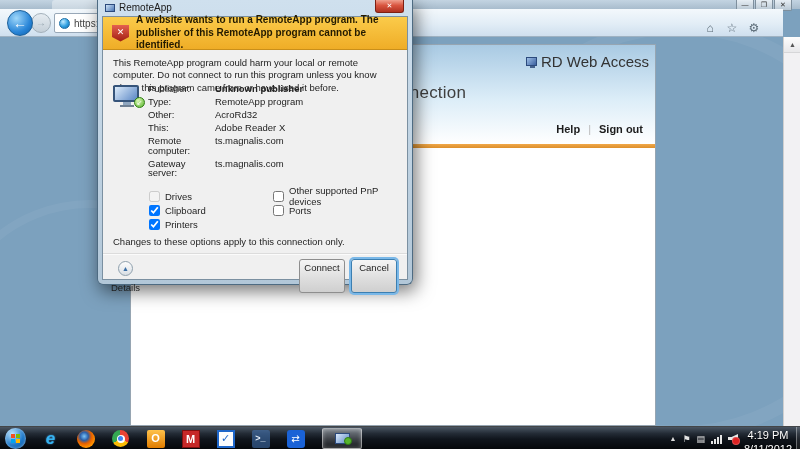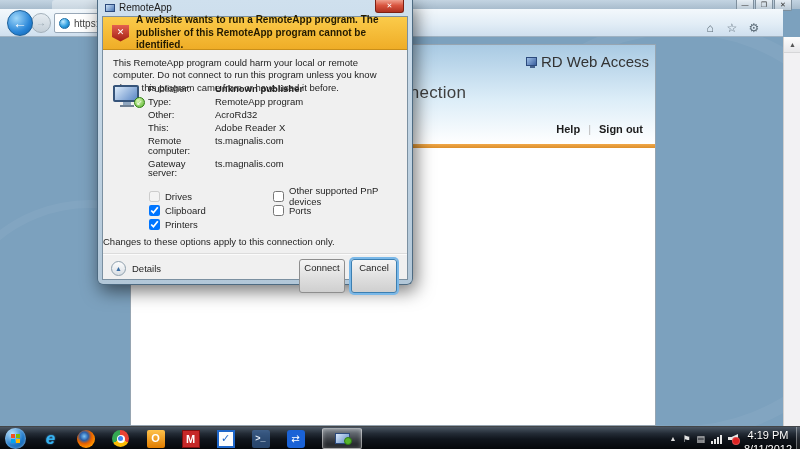--- a/index.html
+++ b/index.html
@@ -96,24 +96,24 @@
   .fields { position:absolute; left:45px; top:67px; display:grid;
     grid-template-columns:67px auto; row-gap:3.6px; line-height:1; }
   .fields .lab { color:#222; }
   .fields .val { color:#222; }
   .fields .val.bold { font-weight:bold; }
   .res-label { position:absolute; left:10px; top:155px; right:8px; }
   .cb-col1 { position:absolute; left:46px; top:172px; }
   .cb-col2 { position:absolute; left:170px; top:172px; }
   .cb-row { display:flex; align-items:center; gap:5px; height:14px; }
   .cb-row input { width:11px; height:11px; margin:0; }
-  .note { position:absolute; left:0; top:219px; }
+  .note { position:absolute; left:10px; top:219px; }
   .footer-sep { position:absolute; left:0; right:0; top:236px; height:2px;
     border-top:1px solid #dcdcdc; border-bottom:1px solid #fbfbfb; }
-  .details { position:absolute; left:8px; top:244px; display:flex; align-items:center; gap:6px; }
+  .details { position:absolute; left:8px; top:244px; display:flex; align-items:center; gap:6px;flex-direction:column; }
   .details-btn { width:15px; height:15px; border-radius:50%;
     background:linear-gradient(#fdfdfd,#d8dee4); border:1px solid #8fa0ad;
     font-size:7px; line-height:13px; text-align:center; color:#3a6ea5; }
   .btn { position:absolute; top:242px; width:46px; height:34px; font-size:9.5px; color:#1e1e1e;
     background:linear-gradient(#f5f5f5,#dddddd 60%,#cfcfcf); border:1px solid #8e8e8e;
     border-radius:3px; text-align:center; line-height:15px; }
   .btn-connect { left:196px; }
   .btn-cancel { left:248px; box-shadow:0 0 0 2px #7ab8e8; border-color:#3c7fb1; }
 
   

